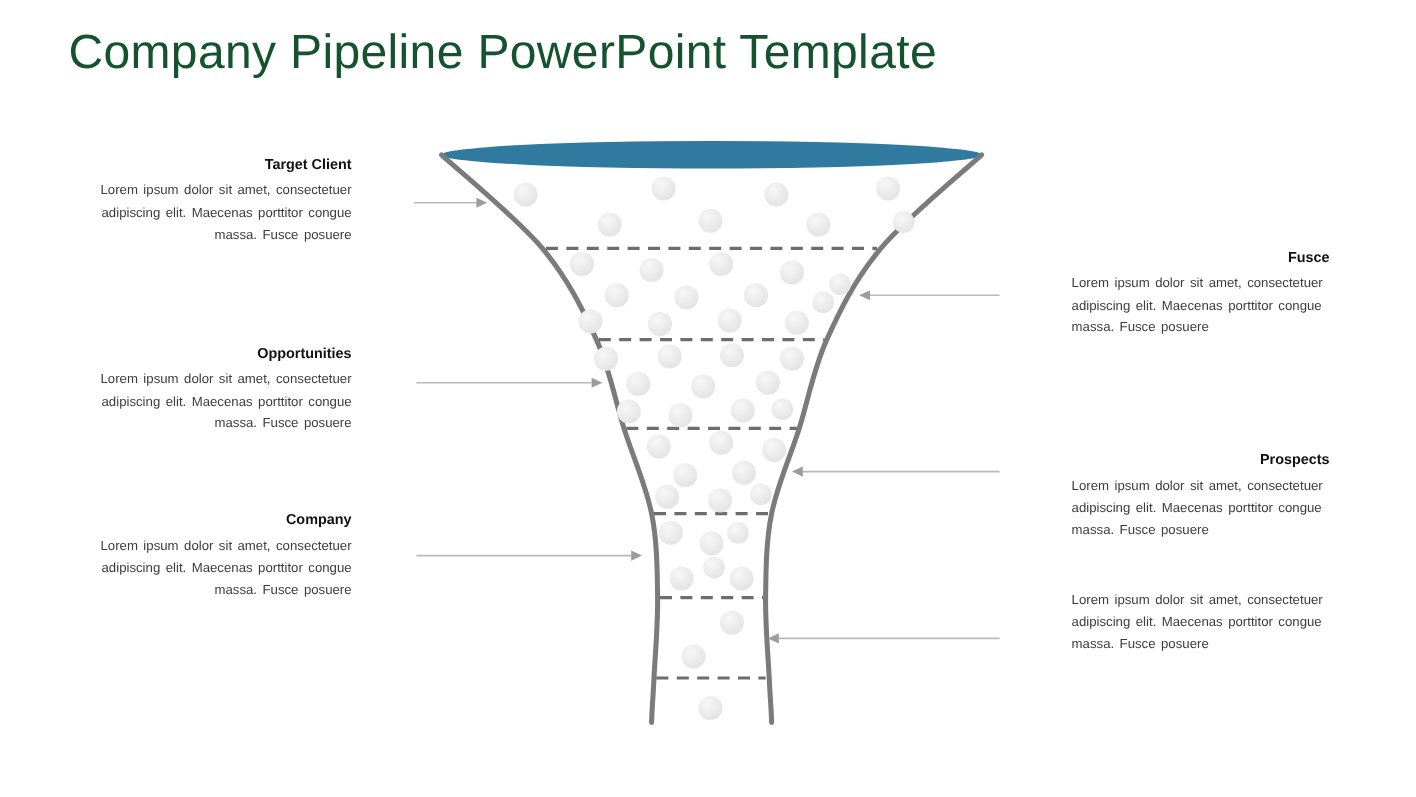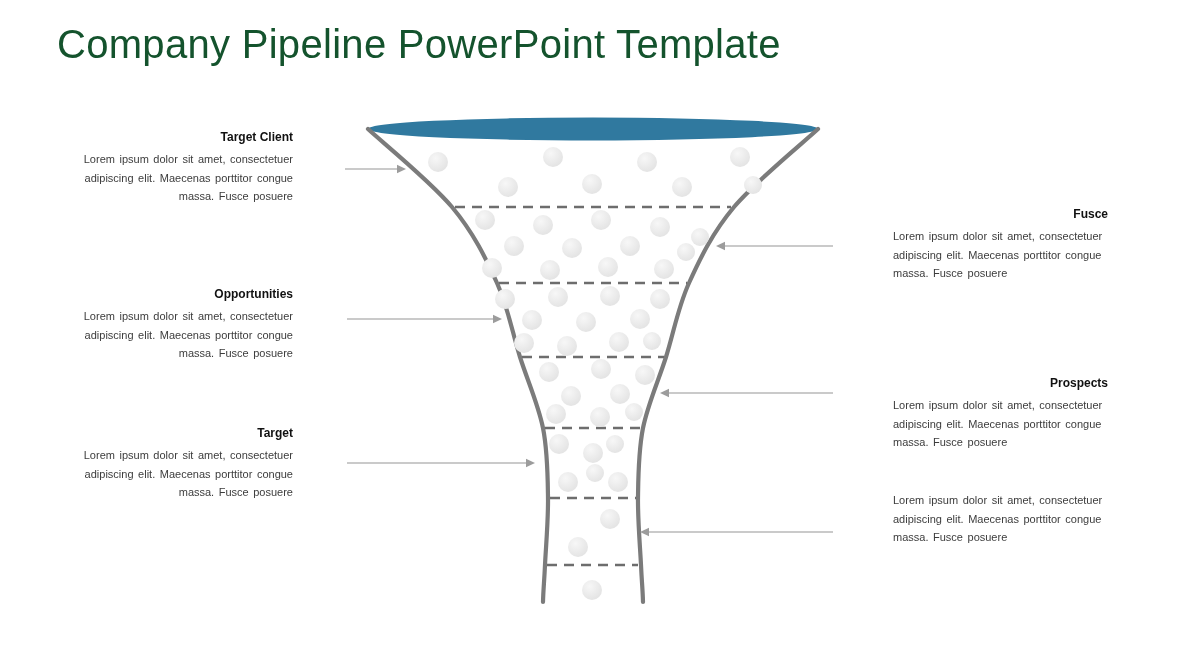--- a/index.html
+++ b/index.html
@@ -156,19 +156,19 @@
   <h3>Opportunities</h3>
   <p>Lorem ipsum dolor sit amet, consectetuer adipiscing elit. Maecenas porttitor congue massa. Fusce posuere</p>
 </div>
 
 <div class="label right pos-pros">
   <h3>Prospects</h3>
   <p>Lorem ipsum dolor sit amet, consectetuer adipiscing elit. Maecenas porttitor congue massa. Fusce posuere</p>
 </div>
 
 <div class="label left pos-pend">
-  <h3>Target</h3>
+  <h3>Company</h3>
   <p>Lorem ipsum dolor sit amet, consectetuer adipiscing elit. Maecenas porttitor congue massa. Fusce posuere</p>
 </div>
 
 <div class="label right pos-wl">
   <p>Lorem ipsum dolor sit amet, consectetuer adipiscing elit. Maecenas porttitor congue massa. Fusce posuere</p>
 </div>
 
 </body></html>

